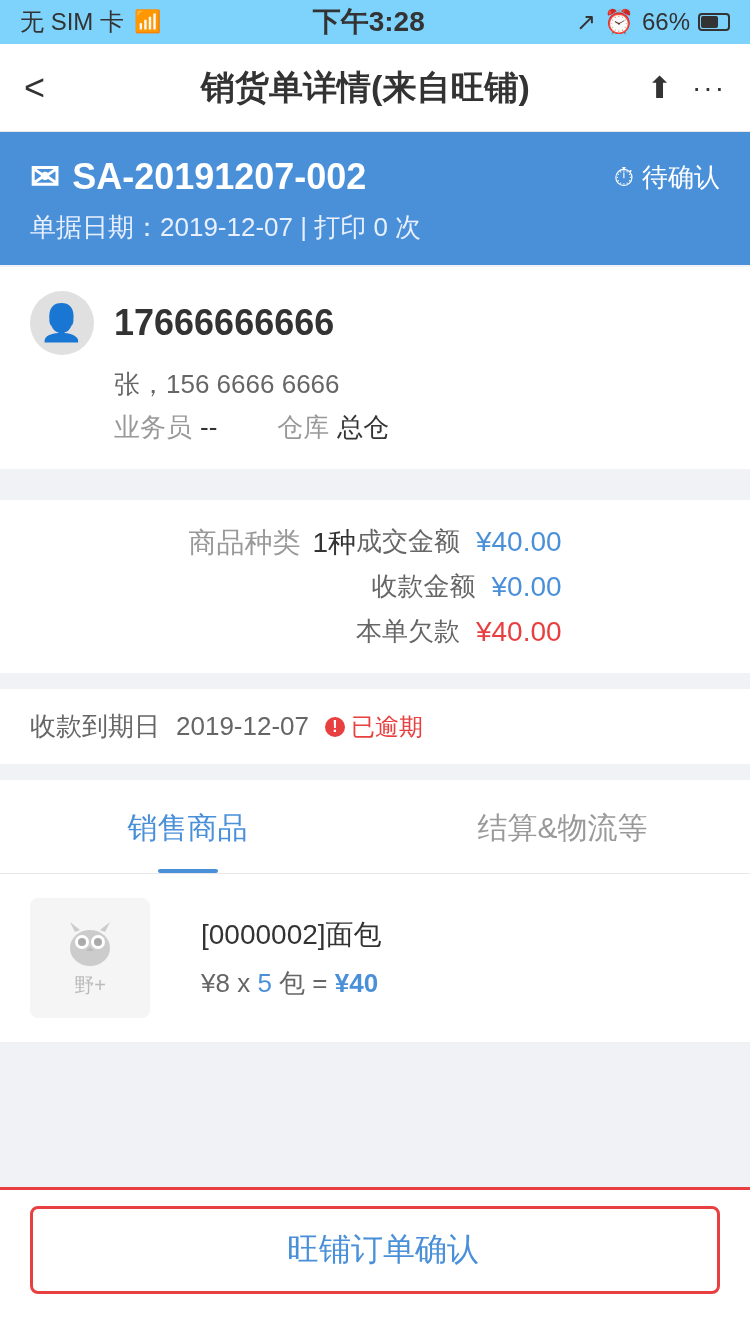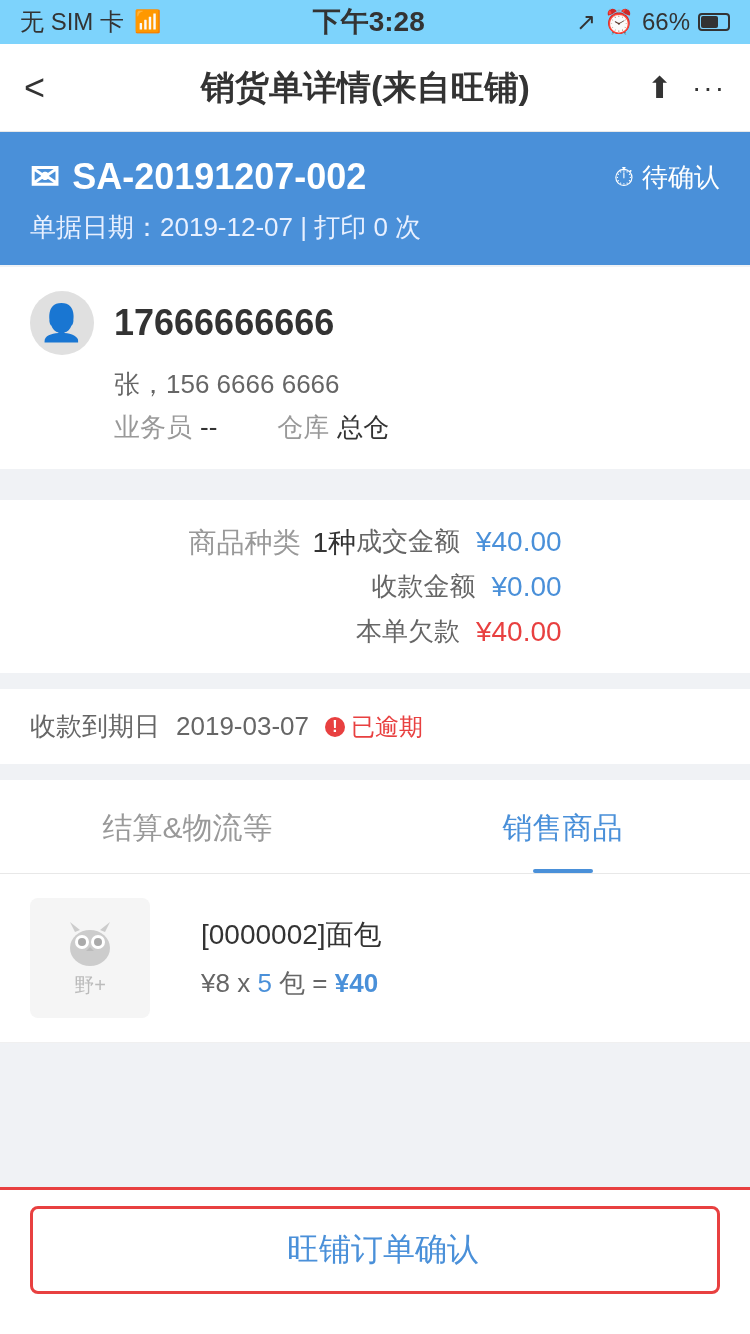--- a/index.html
+++ b/index.html
@@ -409,34 +409,34 @@
     </div>
     <div class="amount-row">
       <span class="amount-label">本单欠款</span>
       <span class="amount-value-red">¥40.00</span>
     </div>
   </div>
 </div>
 
 <div class="due-section">
   <span>收款到期日</span>
-  <span>2019-03-07</span>
+  <span>2019-12-07</span>
   <div class="overdue-badge">
     <div class="overdue-dot">!</div>
     <span>已逾期</span>
   </div>
 </div>
 
 <div class="tabs-section">
   <div class="tabs-header">
+    <div class="tab-item active">
+      <span>销售商品</span>
+    </div>
     <div class="tab-item">
       <span>结算&amp;物流等</span>
-    </div>
-    <div class="tab-item active">
-      <span>销售商品</span>
     </div>
   </div>
 
   <div class="product-list">
     <div class="product-item">
       <div class="product-thumb">
         <div class="product-thumb-inner">
 
           <svg width="60" height="50" viewBox="0 0 60 50">
 

